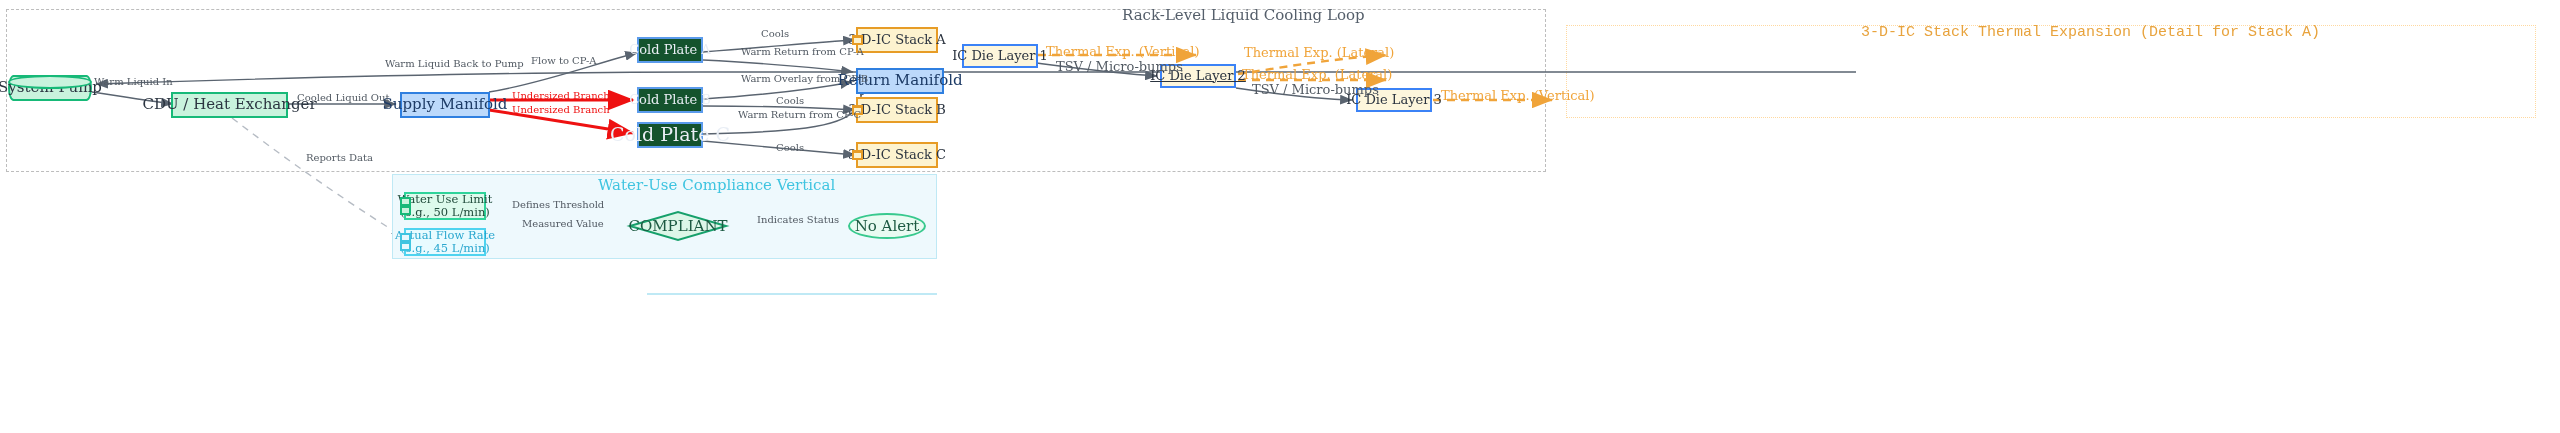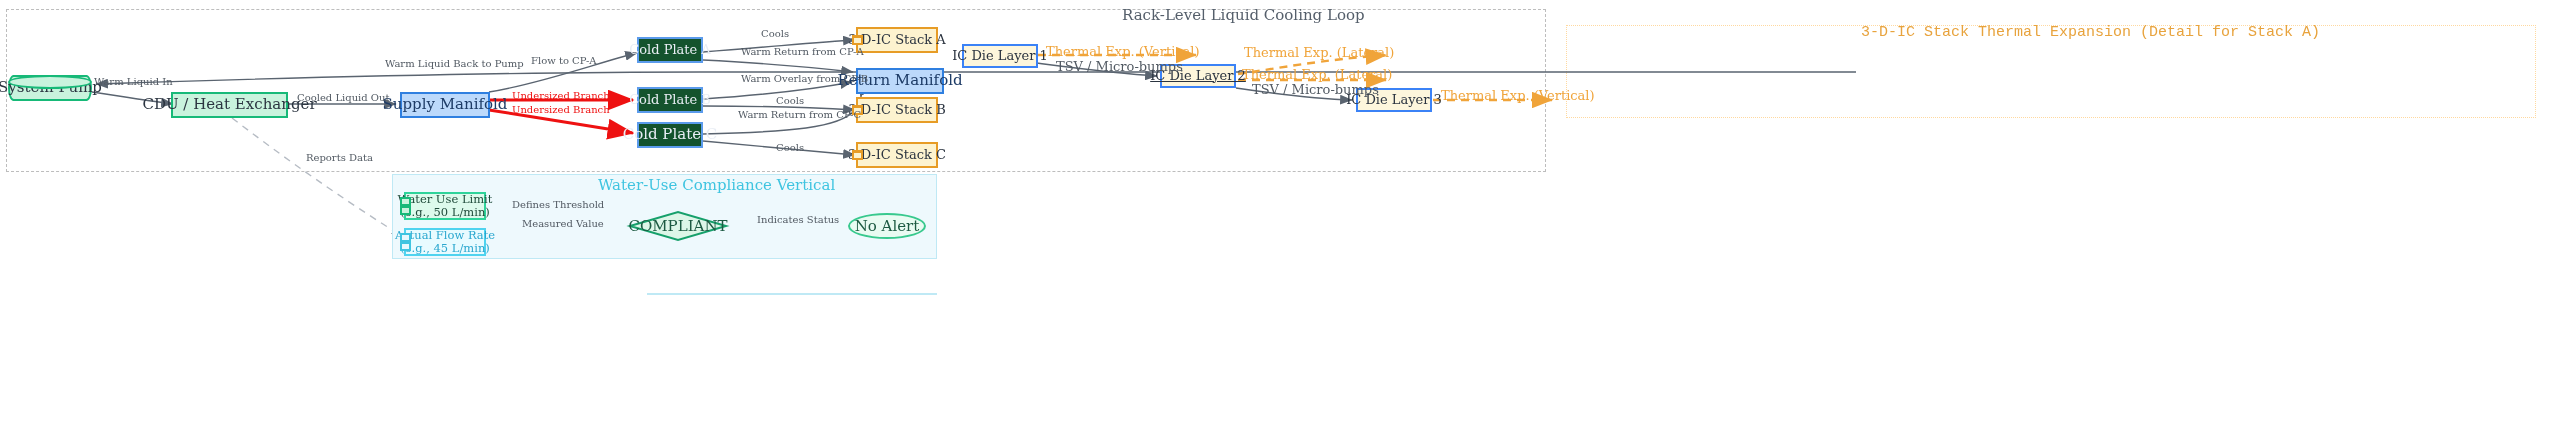--- a/index.html
+++ b/index.html
@@ -159,21 +159,21 @@
   <div class="node n-blue" style="left:856px;top:68px;width:88px;height:26px;">
     <span>Return Manifold</span>
   </div>
 
   <div class="node n-darkslate" style="left:637px;top:37px;width:66px;height:26px;font-size:13px;">
     <span>Cold Plate A</span>
   </div>
   <div class="node n-darkslate" style="left:637px;top:87px;width:66px;height:26px;font-size:13px;">
     <span>Cold Plate B</span>
   </div>
-  <div class="node n-darkslate" style="left:637px;top:122px;width:66px;height:26px;font-size:15px;">
+  <div class="node n-darkslate" style="left:637px;top:122px;width:66px;height:26px;font-size:19px;">
     <span>Cold Plate C</span>
   </div>
 
   <div class="node n-yellow" style="left:856px;top:27px;width:82px;height:26px;font-size:13px;">
     <span class="comp-tab t1 tab-orange"></span>
     <span class="comp-tab t2 tab-orange"></span>
     <span>3-D-IC Stack A</span>
   </div>
   <div class="node n-yellow" style="left:856px;top:97px;width:82px;height:26px;font-size:13px;">
     <span class="comp-tab t1 tab-orange"></span>

